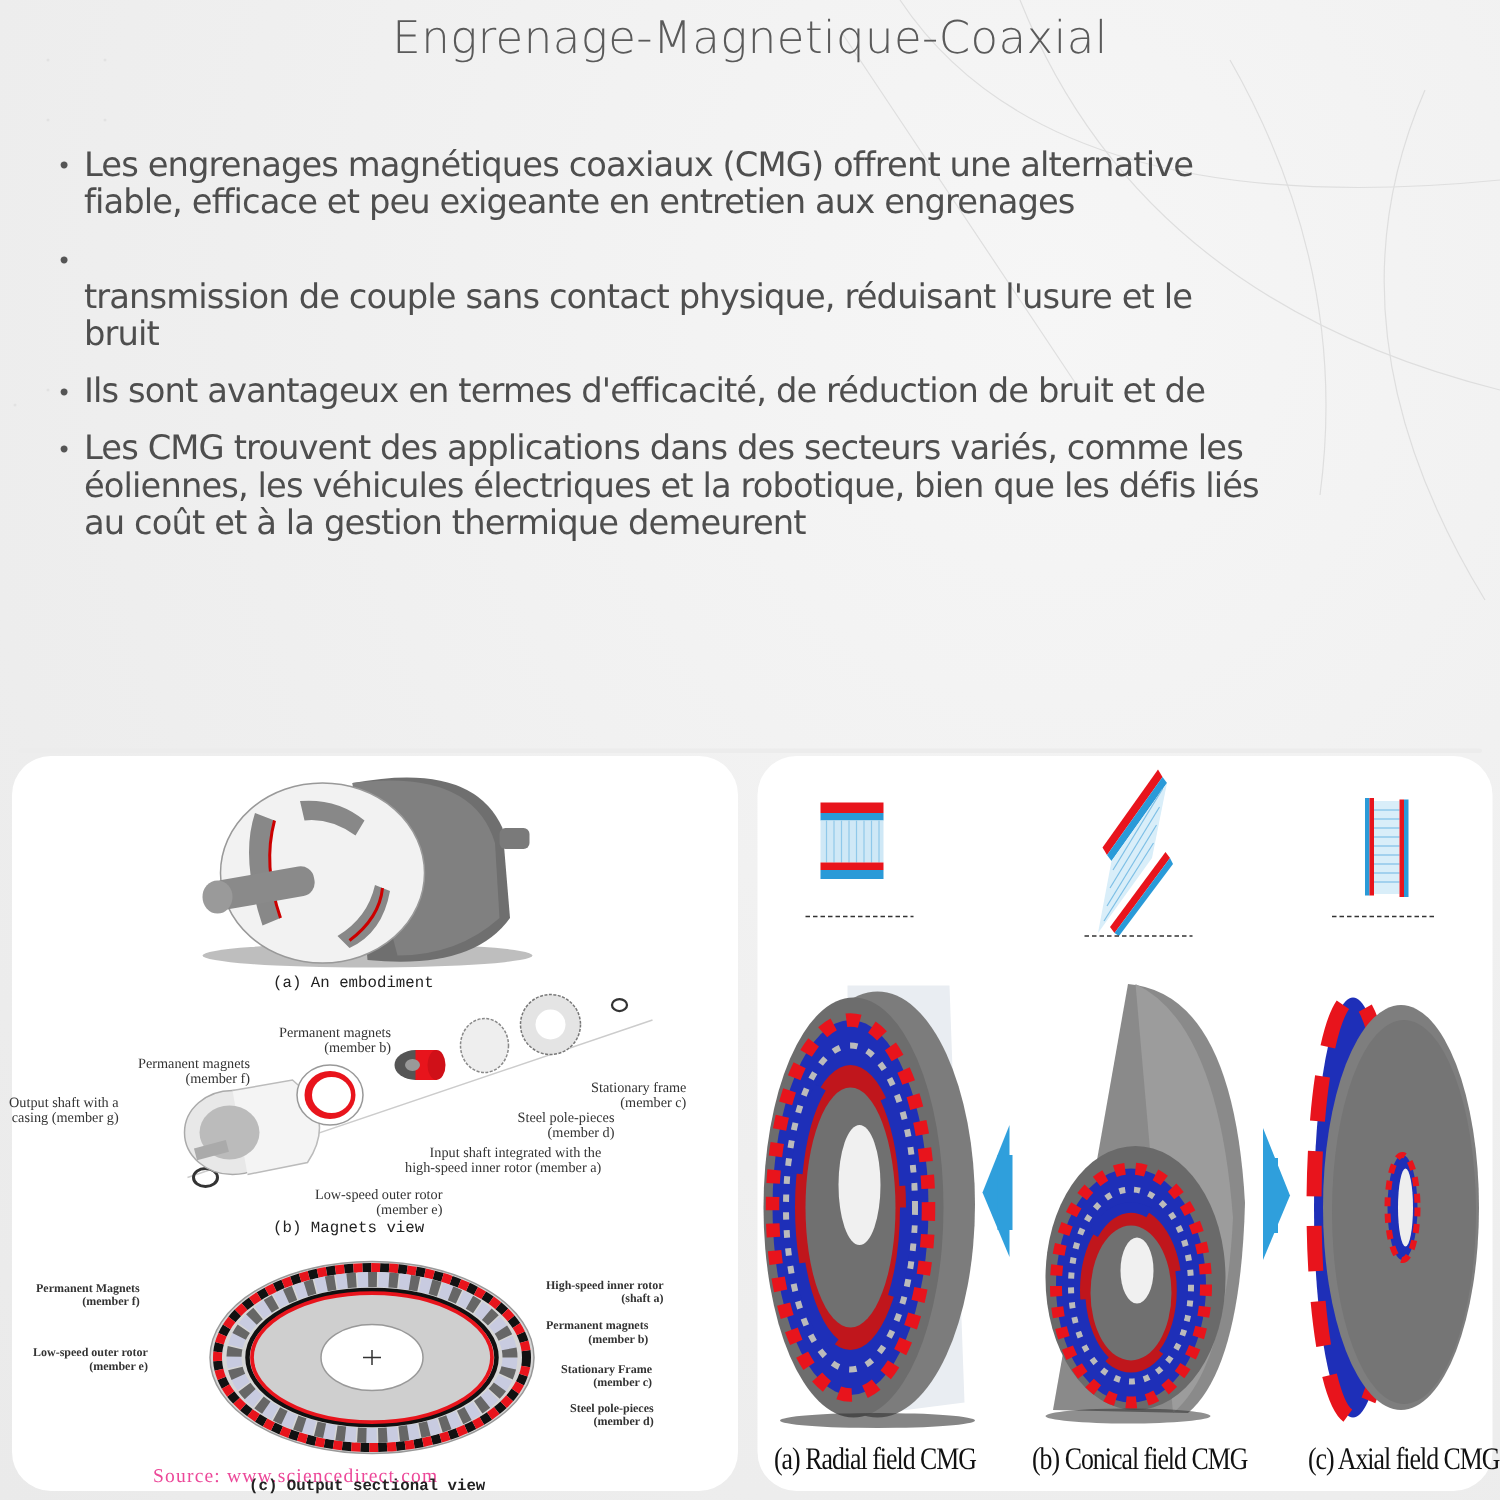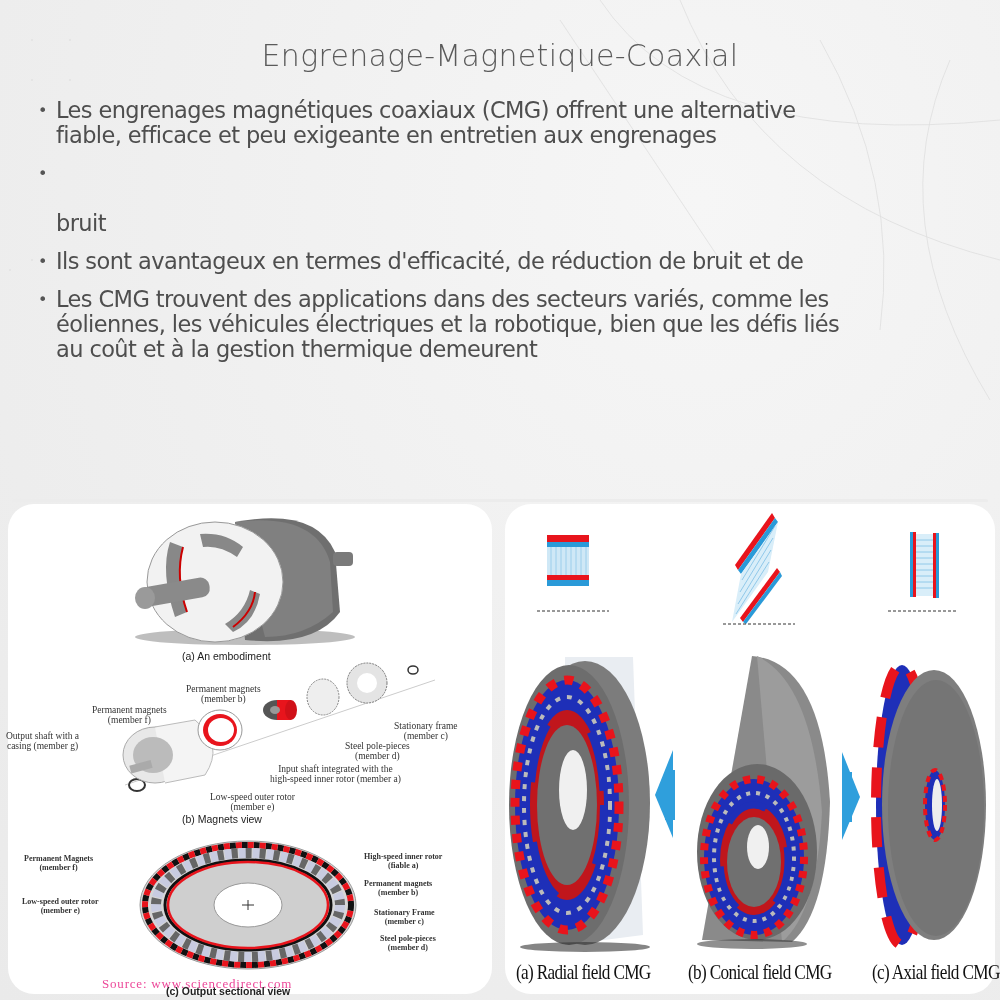--- a/index.html
+++ b/index.html
@@ -5,21 +5,21 @@
     * { box-sizing: border-box; margin: 0; padding: 0; }
     html, body { width: 1000px; height: 1000px; overflow: hidden; }
     body {
       position: relative;
       background: radial-gradient(ellipse at 70% 20%, #f6f6f6 0%, #efefef 55%, #eaeaea 100%);
       font-family: "Liberation Sans", "DejaVu Sans", sans-serif;
       color: #555;
     }
     .bg-lines { position: absolute; inset: 0; pointer-events: none; }
     .title {
-      position: absolute; top: 38px; left: 0; width: 1000px;
+      position: absolute; top: 8px; left: 0; width: 1000px;
       text-align: center; font-size: 30px; color: #5a5a5a; letter-spacing: 0.3px;
       font-family: "DejaVu Sans", sans-serif; font-weight: 300;
     }
     .bullets {
       position: absolute; top: 98px; left: 30px; width: 940px;
       list-style: none;
     }
     .bullets li {
       position: relative; padding-left: 26px; font-size: 22.5px; line-height: 25px;
       color: #4e4e4e; margin-bottom: 13px; font-family: "DejaVu Sans", sans-serif;
@@ -31,26 +31,26 @@
     .divider {
       position: absolute; top: 499px; left: 12px; width: 976px; height: 3px;
       background: #ececec; border-radius: 2px;
     }
     .panel {
       position: absolute; background: #fff; border-radius: 26px;
     }
     .panel-left { left: 8px; top: 504px; width: 484px; height: 490px; }
     .panel-right { left: 505px; top: 504px; width: 490px; height: 490px; }
     .cap {
-      position: absolute; font-family: Liberation Sans, sans-serif;
+      position: absolute; font-family: Liberation Mono, monospace;
       color: #222; white-space: nowrap;
     }
     .lbl {
       position: absolute; font-family: "Liberation Serif", "DejaVu Serif", serif;
-      color: #333; font-size: 9.5px; line-height: 10px; text-align: center; white-space: nowrap;
+      color: #333; font-size: 9.5px; line-height: 10px; text-align: right; white-space: nowrap;
     }
     .lbl.bold { font-weight: bold; font-size: 8px; line-height: 9px; }
     .src {
       position: absolute; left: 102px; top: 976px; font-size: 13px; color: #ec4899;
       letter-spacing: 0.8px; font-family: Liberation Serif, serif; text-align: right;
     }
     .bigcap {
       position: absolute; top: 960px; font-size: 21px; color: #111;
       font-family: "Liberation Serif", "DejaVu Serif", serif; letter-spacing: -0.8px;
       transform: scaleX(0.82); transform-origin: left top; white-space: nowrap;
@@ -82,21 +82,21 @@
 
 <ul class="bullets">
   <li>
     <span class="dot">•</span>
     <span>Les engrenages magnétiques coaxiaux (CMG) offrent une alternative</span><br>
     <span>fiable, efficace et peu exigeante en entretien aux engrenages</span><br>
   </li>
   <li>
     <span class="dot">•</span>
     <br>
-    <br>
+    <span>transmission de couple sans contact physique, réduisant l'usure et le</span><br>
     <span>bruit</span>
   </li>
   <li>
     <span class="dot">•</span>
     <span>Ils sont avantageux en termes d'efficacité, de réduction de bruit et de</span><br>
   </li>
   <li>
     <span class="dot">•</span>
     <span>Les CMG trouvent des applications dans des secteurs variés, comme les</span><br>
     <span>éoliennes, les véhicules électriques et la robotique, bien que les défis liés</span><br>
@@ -177,21 +177,21 @@
   <ellipse cx="110" cy="65" rx="34" ry="22" fill="#fff" stroke="#999"></ellipse>
   <path d="M104 65 H116 M110 60 V70" stroke="#333" stroke-width="1"></path>
 </svg>
 <div class="lbl bold" style="left:24px;top:854px">
   <span>Permanent Magnets</span><br><span>(member f)</span>
 </div>
 <div class="lbl bold" style="left:22px;top:897px">
   <span>Low-speed outer rotor</span><br><span>(member e)</span>
 </div>
 <div class="lbl bold" style="left:364px;top:852px">
-  <span>High-speed inner rotor</span><br><span>(fiable a)</span>
+  <span>High-speed inner rotor</span><br><span>(shaft a)</span>
 </div>
 <div class="lbl bold" style="left:364px;top:879px">
   <span>Permanent magnets</span><br><span>(member b)</span>
 </div>
 <div class="lbl bold" style="left:374px;top:908px">
   <span>Stationary Frame</span><br><span>(member c)</span>
 </div>
 <div class="lbl bold" style="left:380px;top:934px">
   <span>Steel pole-pieces</span><br><span>(member d)</span>
 </div>

